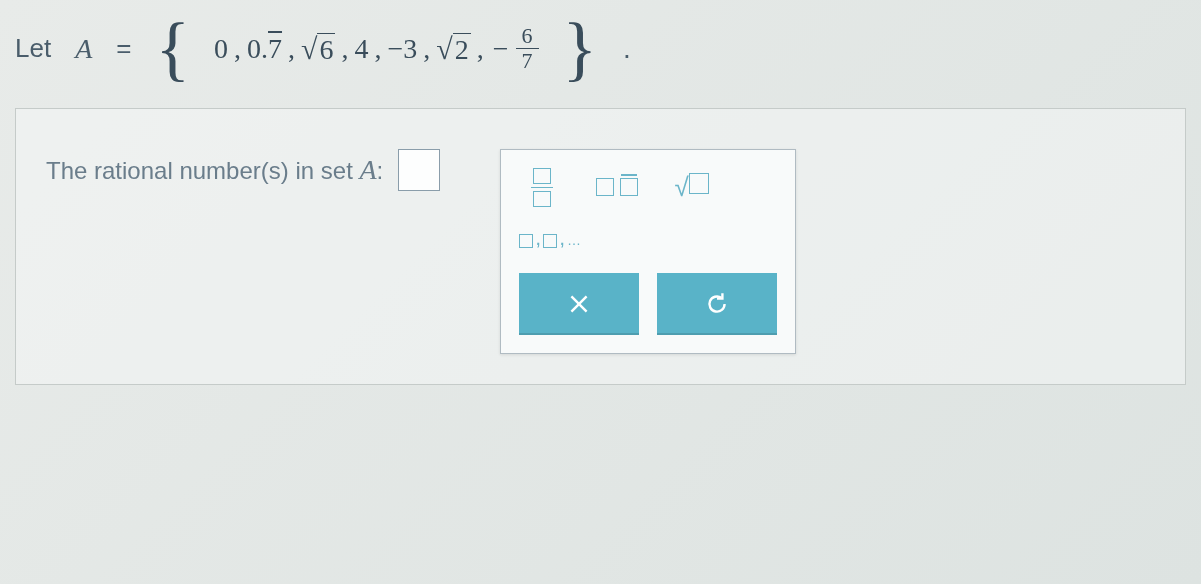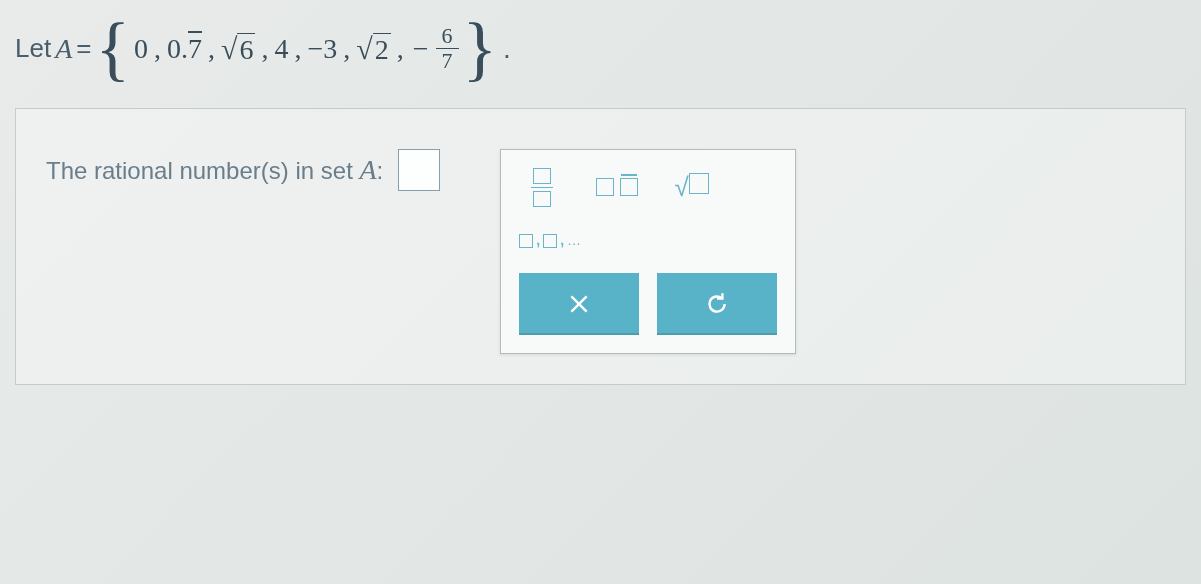--- a/index.html
+++ b/index.html
@@ -10,21 +10,21 @@
       height: 584px;
       padding: 20px 15px;
       color: #4a5d6b;
       font-size: 24px;
       overflow: hidden;
     }
     .problem-statement { margin-bottom: 30px; }
     .let-line {
       display: flex;
       align-items: center;
-      gap: 4px;
+      gap: 24px;
       margin-bottom: 30px;
     }
     .let-text { font-size: 26px; }
     .math-italic { font-style: italic; font-family: 'Times New Roman', serif; font-size: 28px; }
     .set-brace {
       font-size: 72px;
       font-family: 'Times New Roman', serif;
       font-weight: 300;
       line-height: 0.8;
       color: #3a4d5b;

